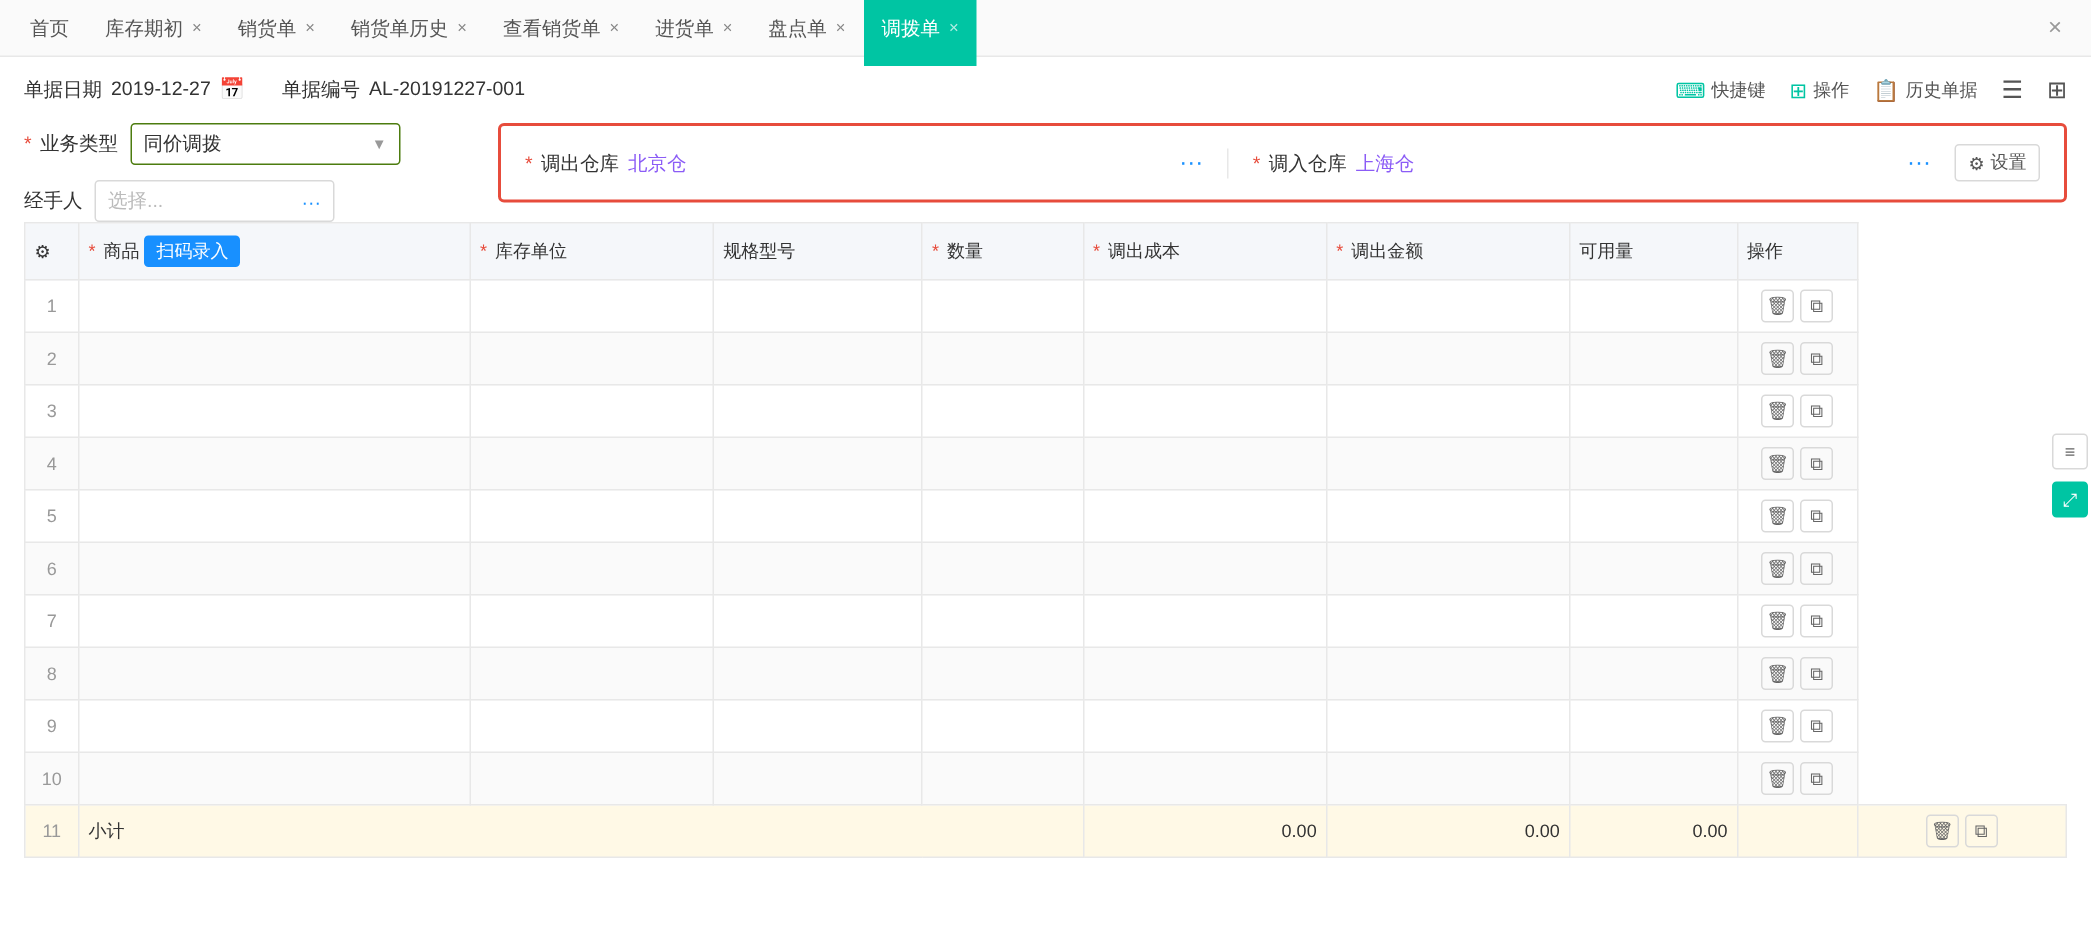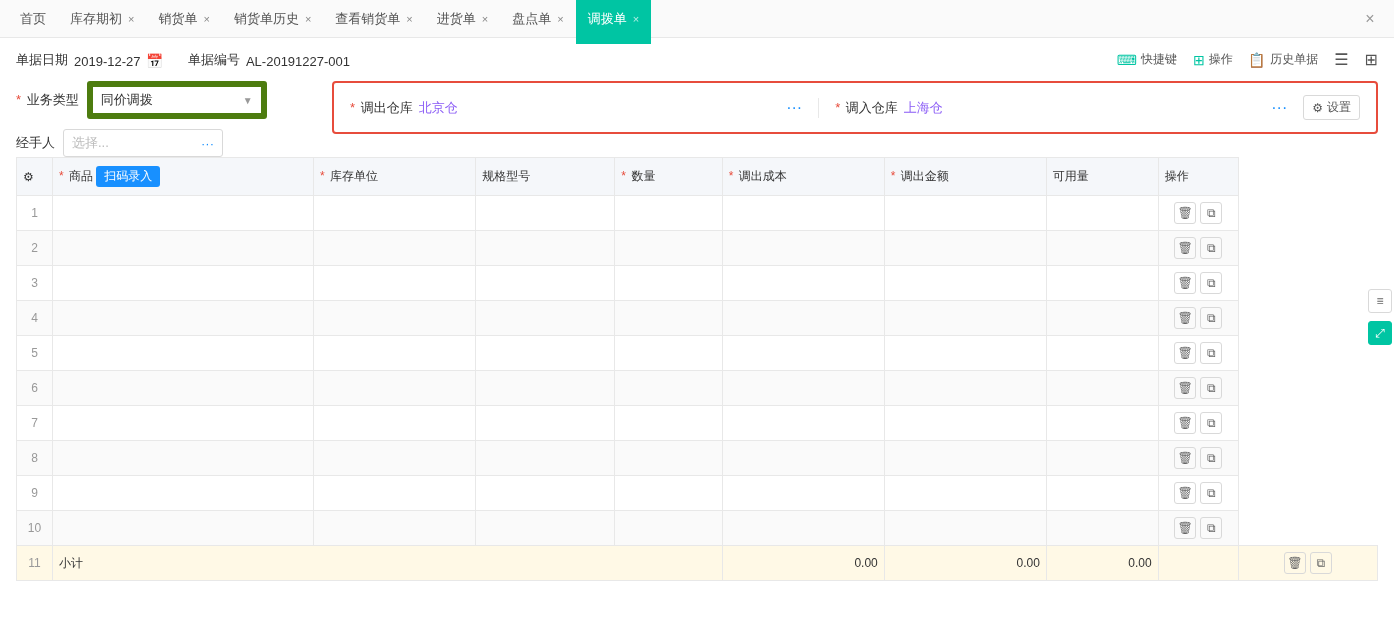--- a/index.html
+++ b/index.html
@@ -59,21 +59,21 @@
 
     
     .header-row {
       display: flex;
       align-items: center;
       gap: 24px;
       margin-bottom: 12px;
     }
     .header-field {
       display: flex;
-      align-items: flex-end;
+      align-items: flex-start;
       gap: 6px;
       font-size: 13px;
       color: #333;
     }
     .calendar-icon { color: #1890ff; cursor: pointer; font-size: 14px; }
 
     
     .toolbar-right {
       margin-left: auto;
       display: flex;
@@ -146,21 +146,21 @@
       border: 1px solid #d9d9d9;
       padding: 3px 8px;
       border-radius: 3px;
       white-space: nowrap;
     }
 
     
     .select-field {
       display: flex;
       align-items: center;
-      border: 6px solid #4d7c0f;
+      border: 1px solid #4d7c0f;
       border-radius: 3px;
       padding: 4px 8px;
       min-width: 180px;
       cursor: pointer;
       background: #fff;
       justify-content: space-between;
     }
     .select-arrow { color: #999; font-size: 10px; }
 
     

